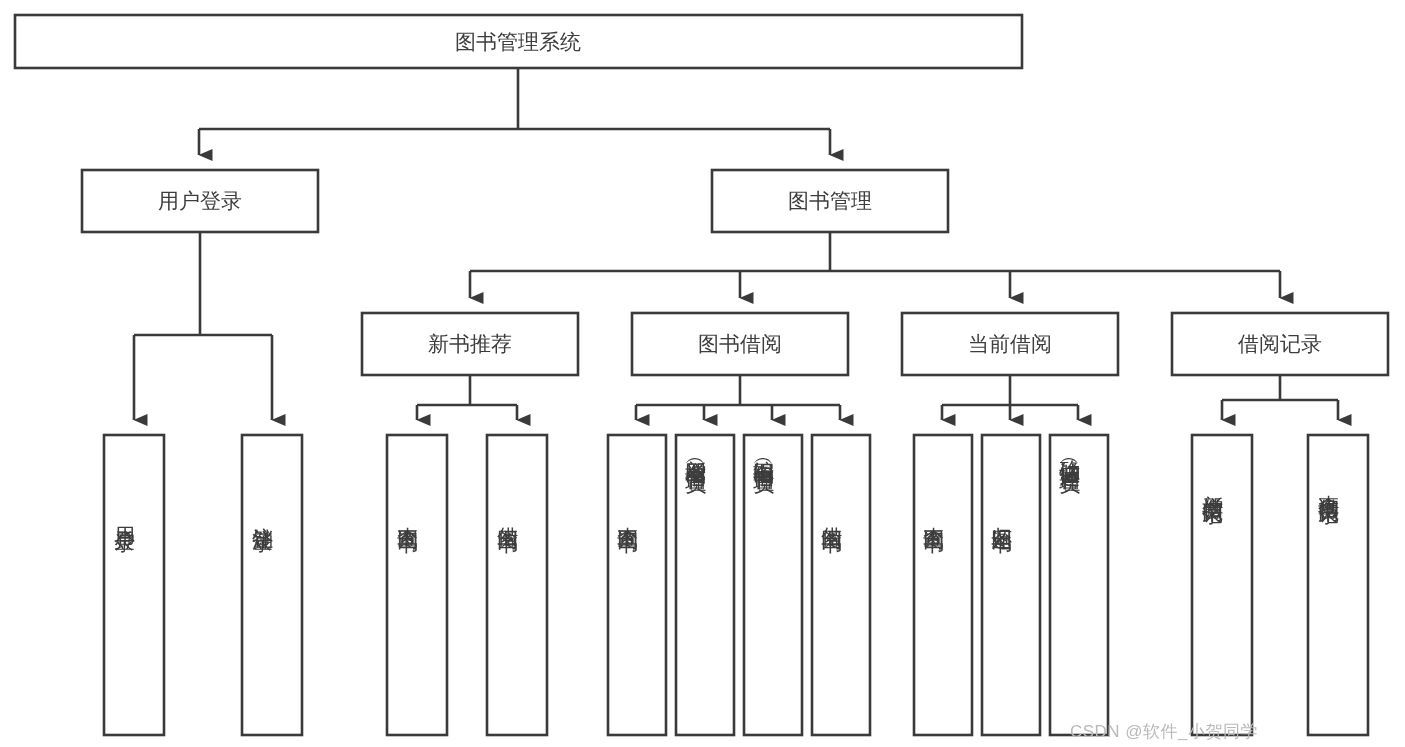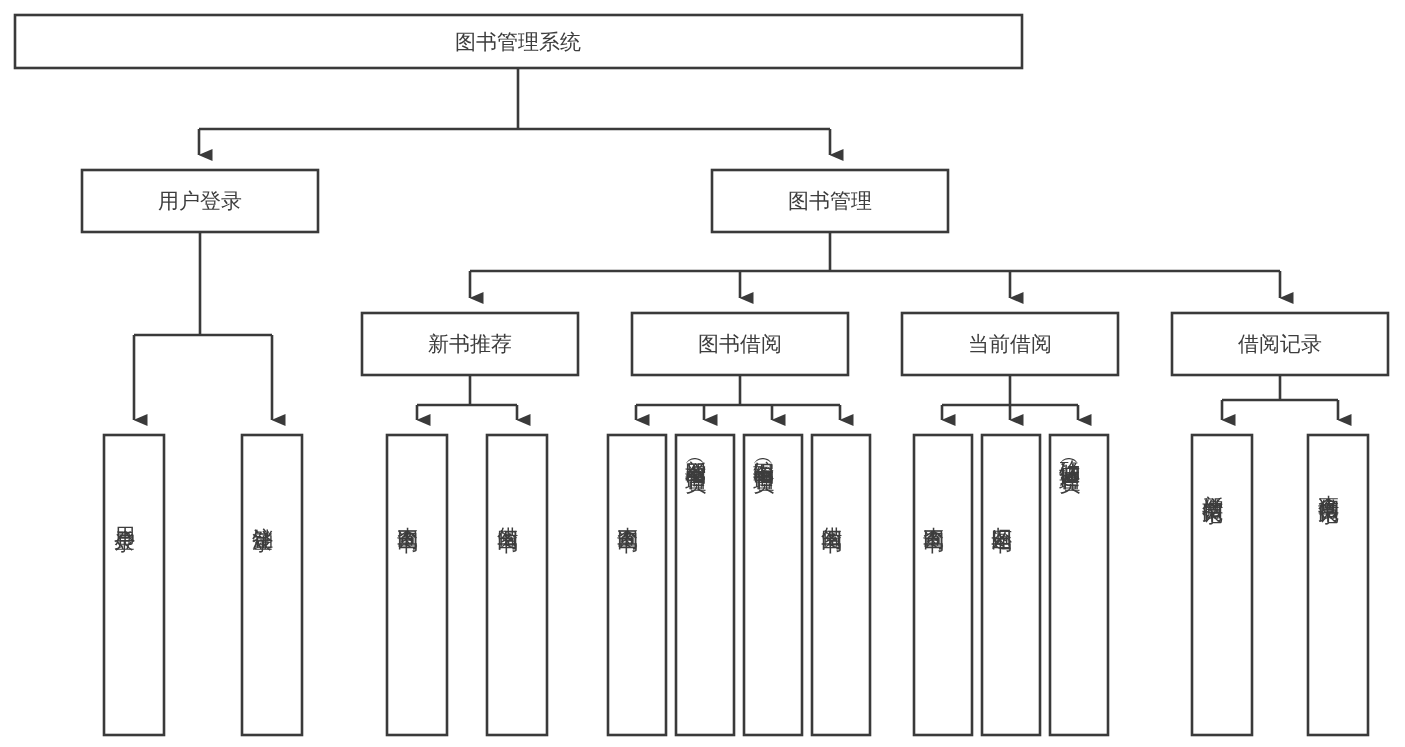--- a/index.html
+++ b/index.html
@@ -180,14 +180,15 @@
   <div class="vlabel" style="left:753px; top:443px; height:290px;">编辑图书（管理员）</div>
   <div class="vlabel" style="left:821px; top:510px; height:160px;">借阅图书</div>
 
   <div class="vlabel" style="left:923px; top:510px; height:160px;">查询图书</div>
   <div class="vlabel" style="left:991px; top:510px; height:160px;">归还图书</div>
   <div class="vlabel" style="left:1059px; top:443px; height:290px;">确认归还（管理员）</div>
 
   <div class="vlabel" style="left:1202px; top:478px; height:230px;">新增借阅记录</div>
   <div class="vlabel" style="left:1318px; top:478px; height:230px;">查询借阅记录</div>
 
+  <div class="watermark">CSDN @软件_小贺同学</div>
 
 </div>
 
 </body></html>

